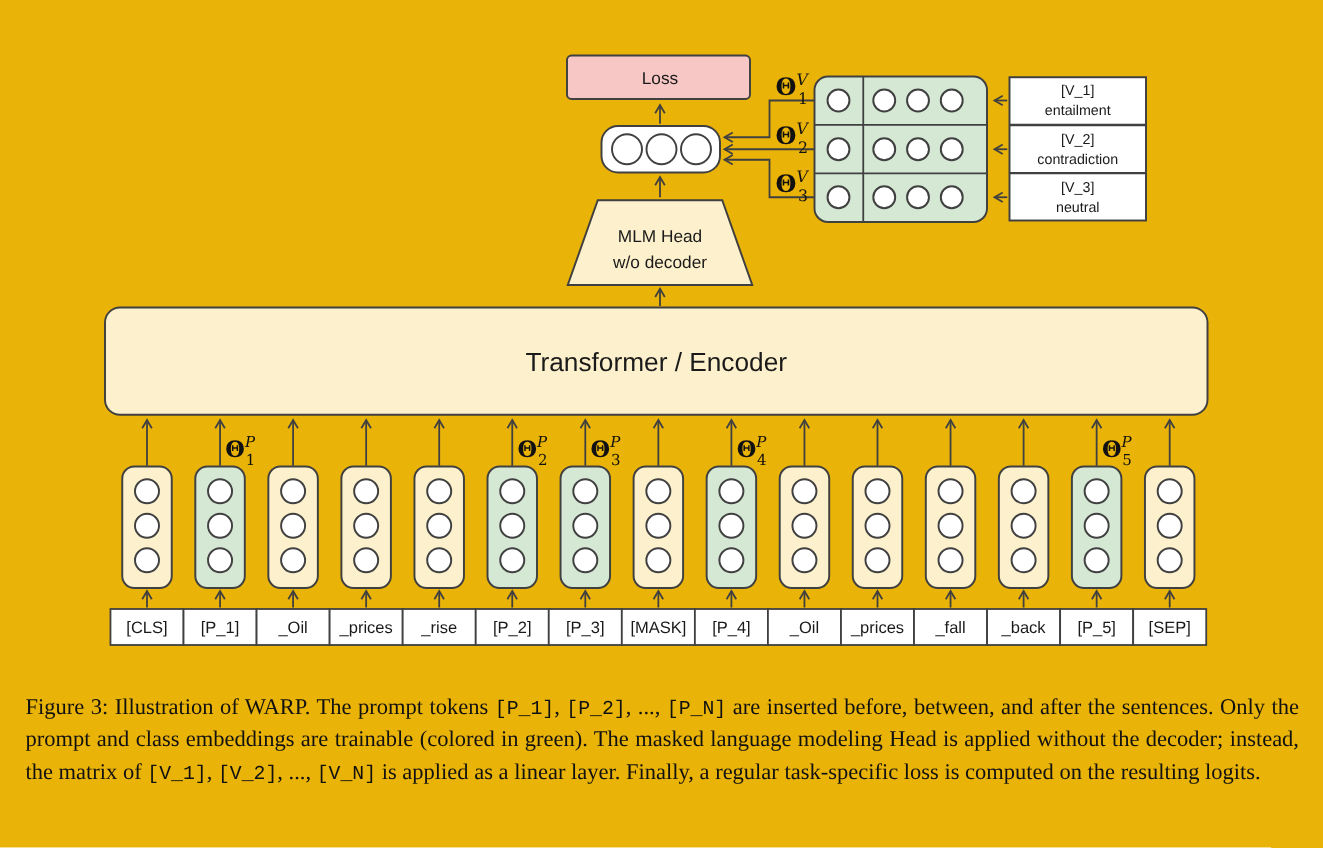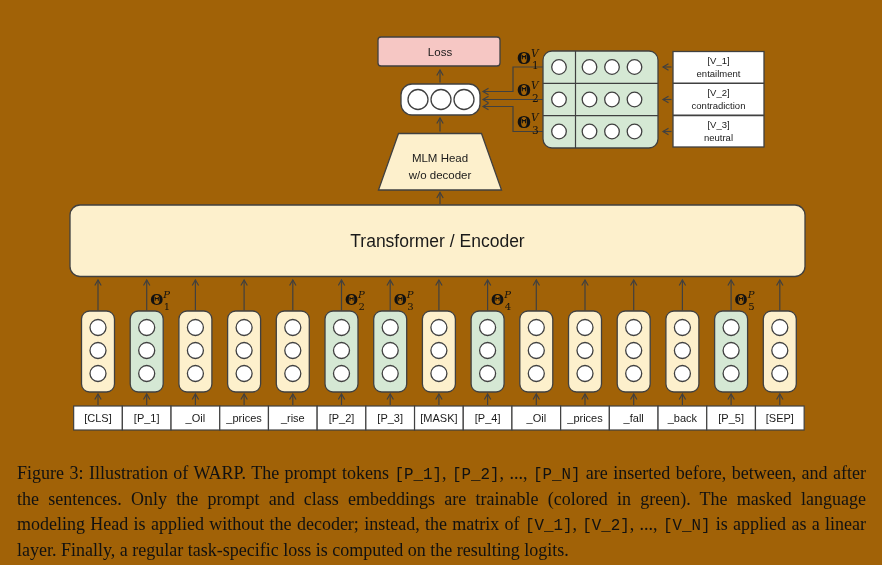--- a/index.html
+++ b/index.html
@@ -1,18 +1,18 @@
 <!DOCTYPE html>
 <html style="--trainable: #d5e8d4; --frozen: #fdf0cc; --loss: #f6c7c4; --stroke: #404040;"><head>
 <meta charset="utf-8">
 <style>
   html,body { margin:0; padding:0; background:#ffffff; }
   body { width:882px; height:565px; overflow:hidden;
          font-family:"Liberation Sans", sans-serif; }
-  .page { position:relative; width:882px; height:565px; background:#a16207; }
+  .page { position:relative; width:882px; height:565px; background:#eab308; }
 
   
   svg text { font-family:"Liberation Sans", sans-serif; fill:#1a1a1a; }
   .ln   { stroke:var(--stroke,#404040); stroke-width:1.2; fill:none; }
   .thick{ stroke:var(--stroke,#404040); stroke-width:1.6; fill:none; }
   .circ { fill:#ffffff; stroke:var(--stroke,#404040); stroke-width:1.3; }
   .fillYellow { fill:var(--frozen,#fdf0cc);   stroke:var(--stroke,#404040); stroke-width:1.3; }
   .fillGreen  { fill:var(--trainable,#d5e8d4);stroke:var(--stroke,#404040); stroke-width:1.3; }
   .fillPink   { fill:var(--loss,#f6c7c4);     stroke:var(--stroke,#404040); stroke-width:1.3; }
   .whiteBox   { fill:#ffffff; stroke:var(--stroke,#404040); stroke-width:1.3; }
@@ -21,21 +21,21 @@
   .boxLbl{ font-size:11.5px; text-anchor:middle; }
   .bigLbl{ font-size:17.5px; text-anchor:middle; }
   .vTok  { font-size:9.5px; text-anchor:middle; }
   .vCls  { font-size:9.5px; text-anchor:middle; }
   .theta { font-family:"DejaVu Serif","Liberation Serif",serif; fill:#111; }
   .theta .sym { font-weight:600; }
   .theta .sup { font-style:italic; }
 
   
   .caption { margin:9px 16px 0 17px; font-family:"Liberation Serif", serif;
-             font-size:18px; line-height:1.43; color:#111; text-align:justify; }
+             font-size:15px; line-height:1.43; color:#111; text-align:justify; }
   .caption .mono { font-family:"Liberation Mono","DejaVu Sans Mono",monospace;
                    font-size:0.88em; }
 </style>
 </head>
 <body>
 
 <div class="page">
 
   <svg id="diagram-svg" width="882" height="448" viewBox="0 0 882 448">
     <defs>

